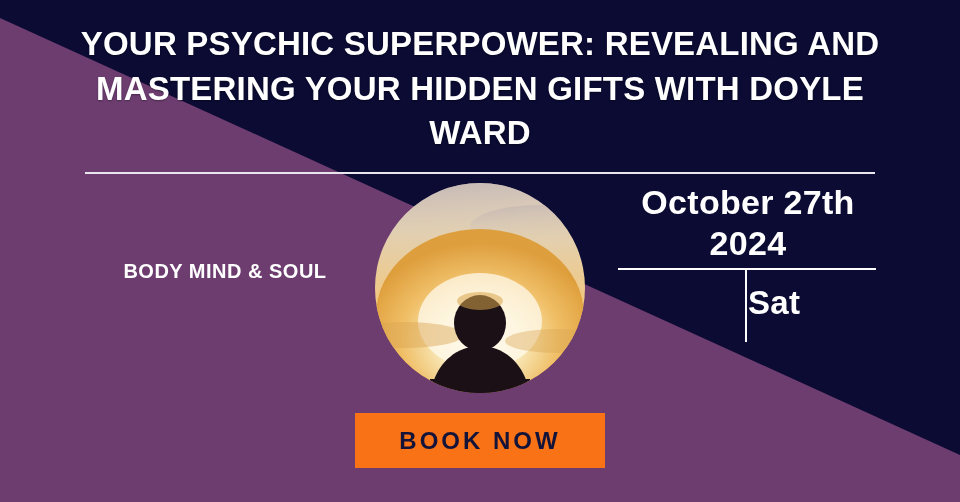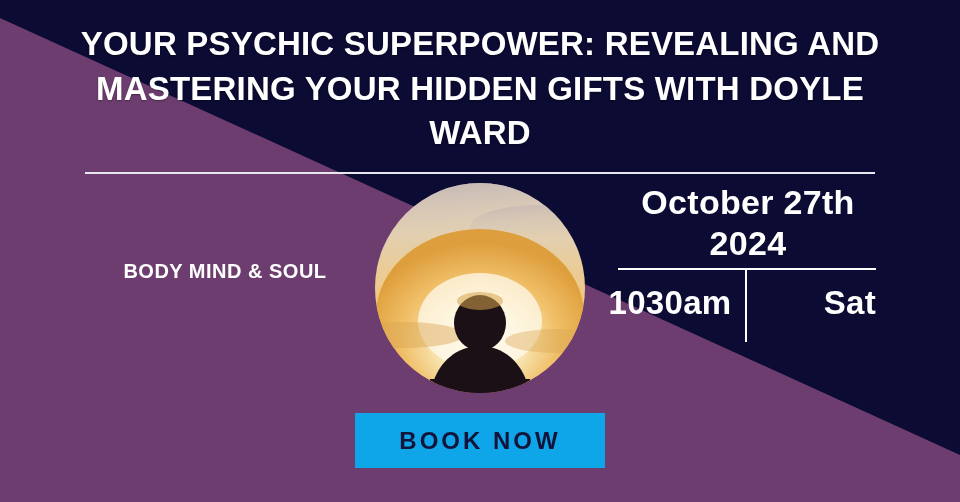--- a/index.html
+++ b/index.html
@@ -130,36 +130,36 @@
     font-size: 33px;
     font-weight: 700;
     letter-spacing: 0.3px;
     z-index: 6;
   }
   .day {
     position: absolute;
     left: 748px;
     top: 284px;
     width: 128px;
-    text-align: right;
+    text-align: left;
     color: #ffffff;
     font-size: 33px;
     font-weight: 700;
     letter-spacing: 0.3px;
     z-index: 6;
   }
 
   
   .cta {
     position: absolute;
     left: 355px;
     top: 413px;
     width: 250px;
     height: 55px;
-    background: #0ea5e9;
+    background: #f97316;
     color: #14143a;
     font-size: 24px;
     font-weight: 700;
     letter-spacing: 3px;
     display: flex;
     align-items: center;
     justify-content: center;
     cursor: pointer;
     z-index: 7;
     border: none;
@@ -215,19 +215,18 @@
       </g>
       <ellipse cx="105" cy="118" rx="23" ry="9" fill="#d9a44c" opacity="0.55"></ellipse>
     </svg>
   </div>
 
   <div class="date">October 27th 2024</div>
 
   <div class="rule-mid"></div>
   <div class="rule-vert"></div>
 
-  <div class="time">1030am</div>
 
   <div class="day">Sat</div>
 
   <button class="cta">BOOK NOW</button>
 
 </div>
 
 </body></html>

